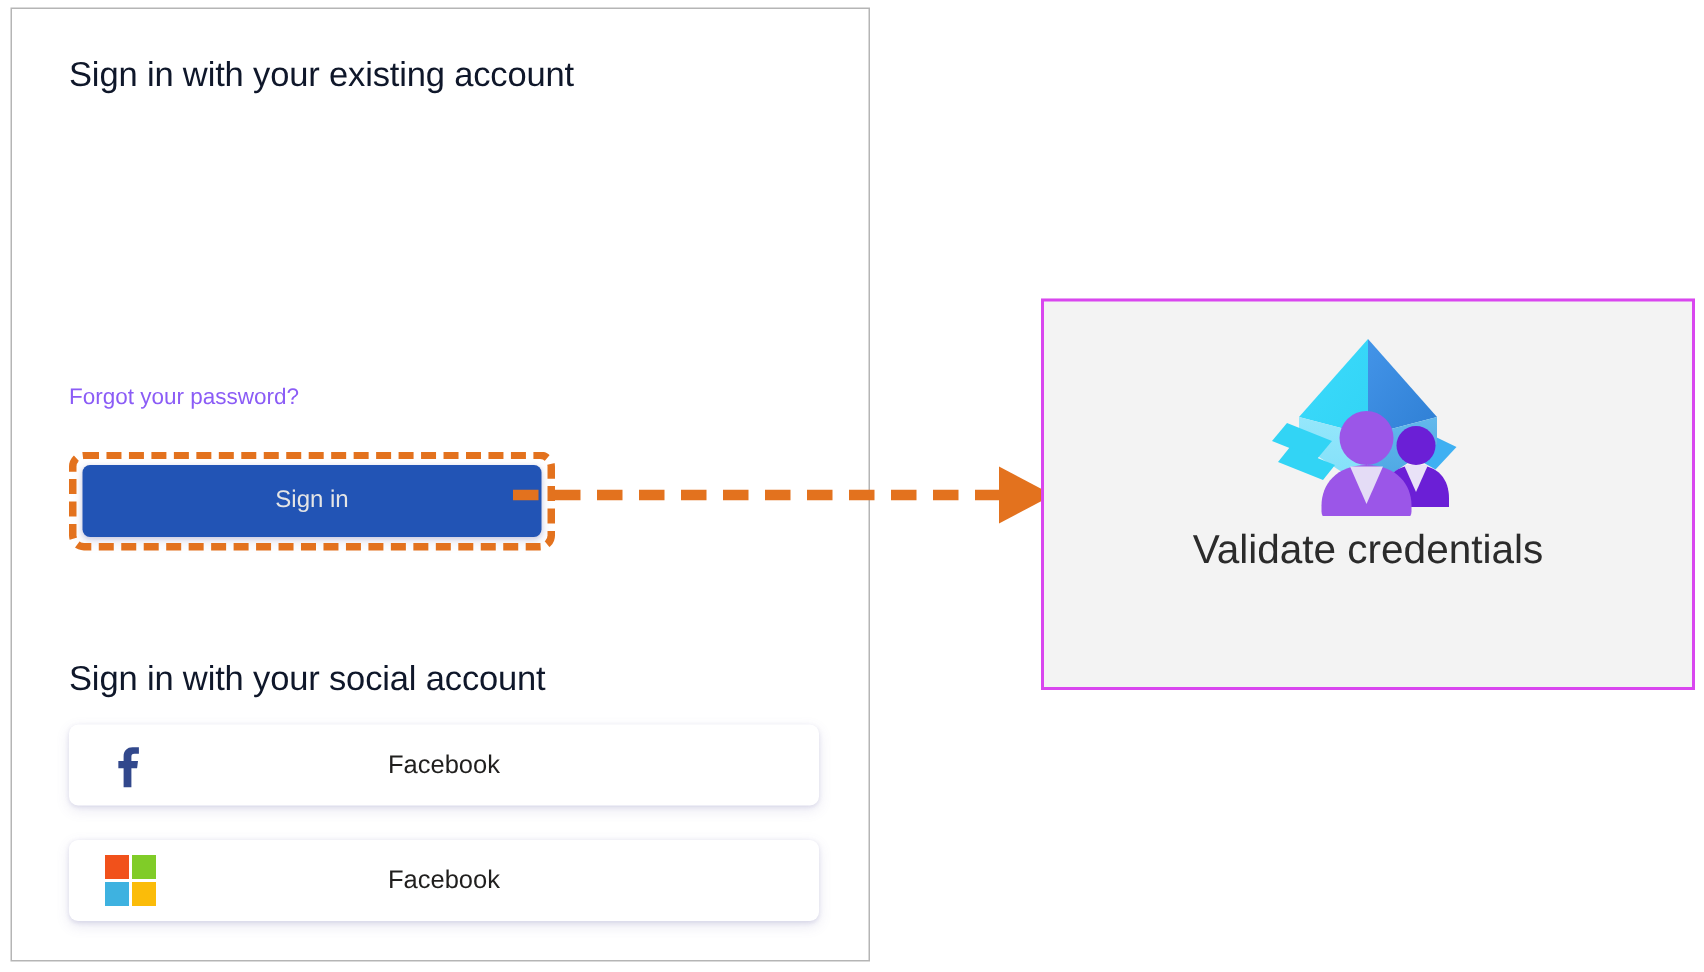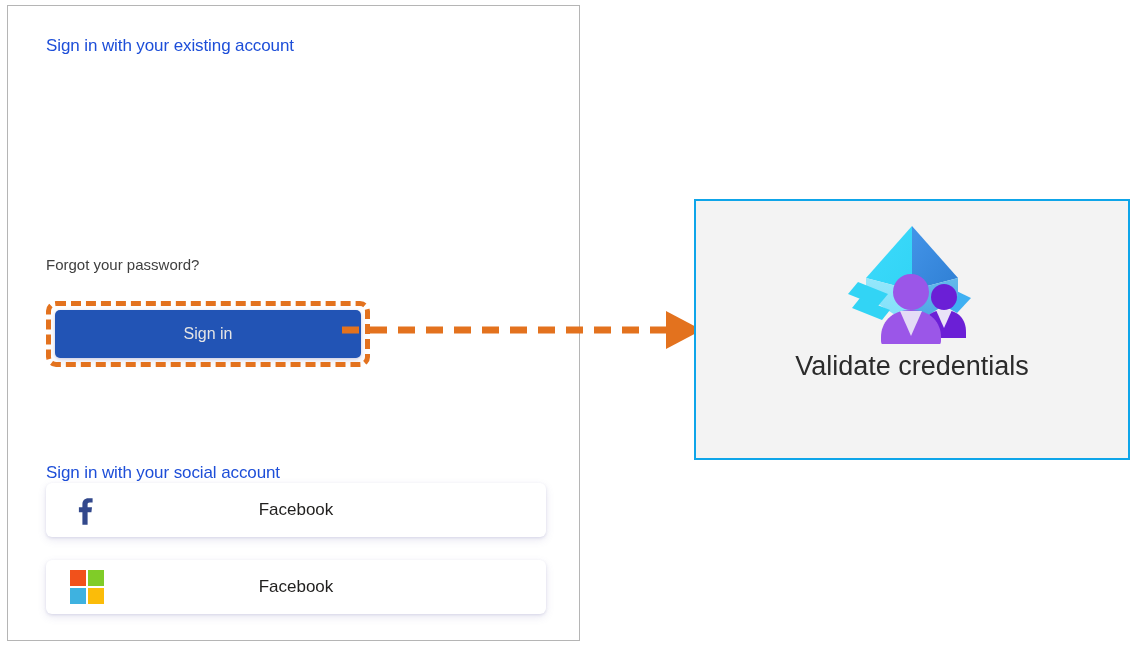--- a/index.html
+++ b/index.html
@@ -35,38 +35,37 @@
 
   .panel-inner {
     position: absolute;
     left: 32px;
     top: 0;
     width: 510px;
     height: 100%;
   }
 
   .section-title {
-    font-size: 17px;
+    font-size: 23px;
     font-weight: 400;
-    color: #1d4ed8;
+    color: #0f172a;
     letter-spacing: -0.1px;
     white-space: nowrap;
   }
 
   #title-existing {
     position: absolute;
     left: 6px;
     top: 30px;
   }
 
   #title-social {
     position: absolute;
     left: 6px;
     top: 433px;
-    margin-top: 24px;
   }
 
   
   .field {
     position: absolute;
     left: 6px;
     width: 500px;
     height: 62px;
     background: #ffffff;
     border: none;
@@ -85,21 +84,21 @@
     opacity: 1;
   }
   #email-field  { top: 84px; }
   #password-field { top: 171px; }
 
   .forgot-link {
     position: absolute;
     left: 6px;
     top: 250px;
     font-size: 15px;
-    color: #404040;
+    color: #8b5cf6;
     text-decoration: none;
     cursor: pointer;
     white-space: nowrap;
   }
 
   
   .signin-wrap {
     position: absolute;
     left: 6px;
     top: 295px;
@@ -197,21 +196,21 @@
   }
 
   
   .result-box {
     position: absolute;
     left: 694px;
     top: 199px;
     width: 436px;
     height: 261px;
     background: #f3f3f3;
-    border: 2px solid #0ea5e9;
+    border: 2px solid #d946ef;
     box-sizing: border-box;
   }
   .result-icon {
     position: absolute;
     left: 50%;
     top: 17px;
     transform: translateX(-50%);
     width: 136px;
     height: 126px;
   }

